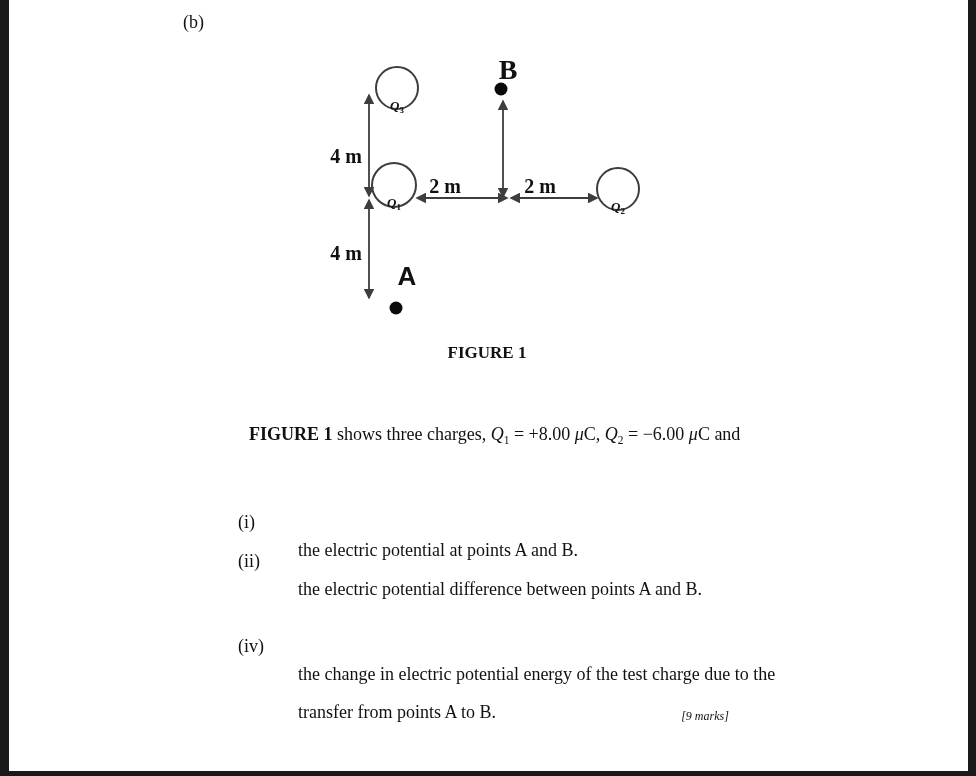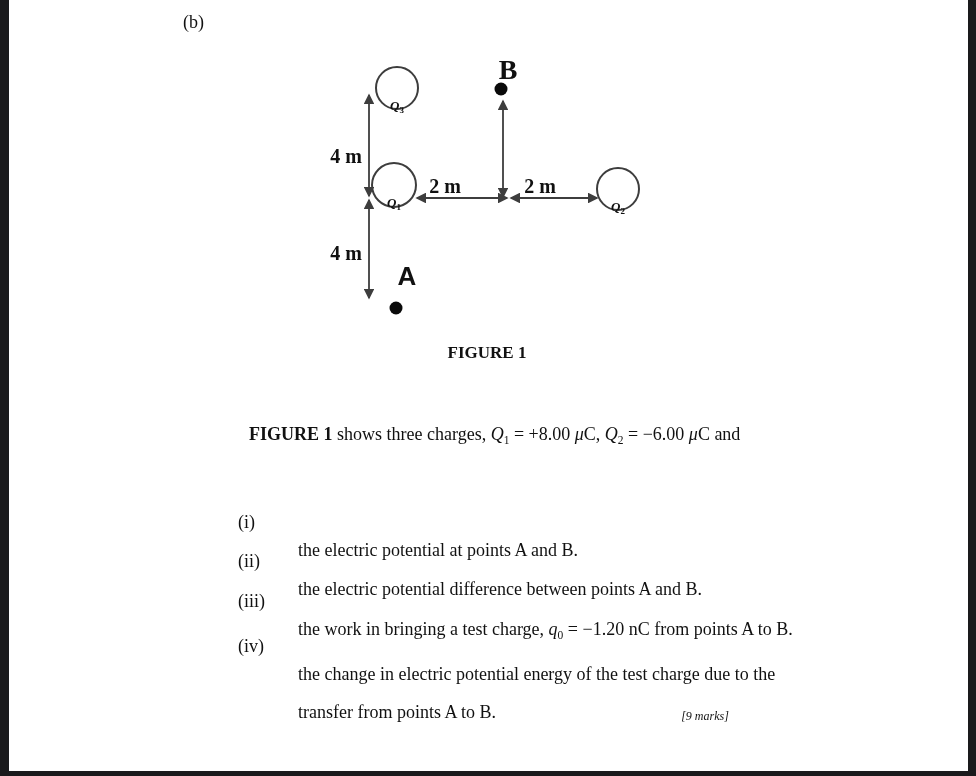--- a/index.html
+++ b/index.html
@@ -122,24 +122,20 @@
   <div class="qitem" style="top:512px;">
     <span class="qnum">(i)</span>
     <span class="qtext">the electric potential at points A and B.</span>
   </div>
 
   <div class="qitem" style="top:551px;">
     <span class="qnum">(ii)</span>
     <span class="qtext">the electric potential difference between points A and B.</span>
   </div>
 
-  <div class="qitem" style="top:591px;">
-    <span class="qnum">(iii)</span>
-    <span class="qtext"><span>the work in bringing a test charge, </span><span class="mi">q</span><sub>0</sub><span> = −1.20 nC from points A to B.</span></span>
-  </div>
 
   <div class="qitem" style="top:674px;">
     <span class="qtext">transfer from points A to B.</span>
   </div>
 
   <div class="qitem" style="top:636px;">
     <span class="qnum">(iv)</span>
     <span class="qtext">the change in electric potential energy of the test charge due to the</span>
   </div>
 

